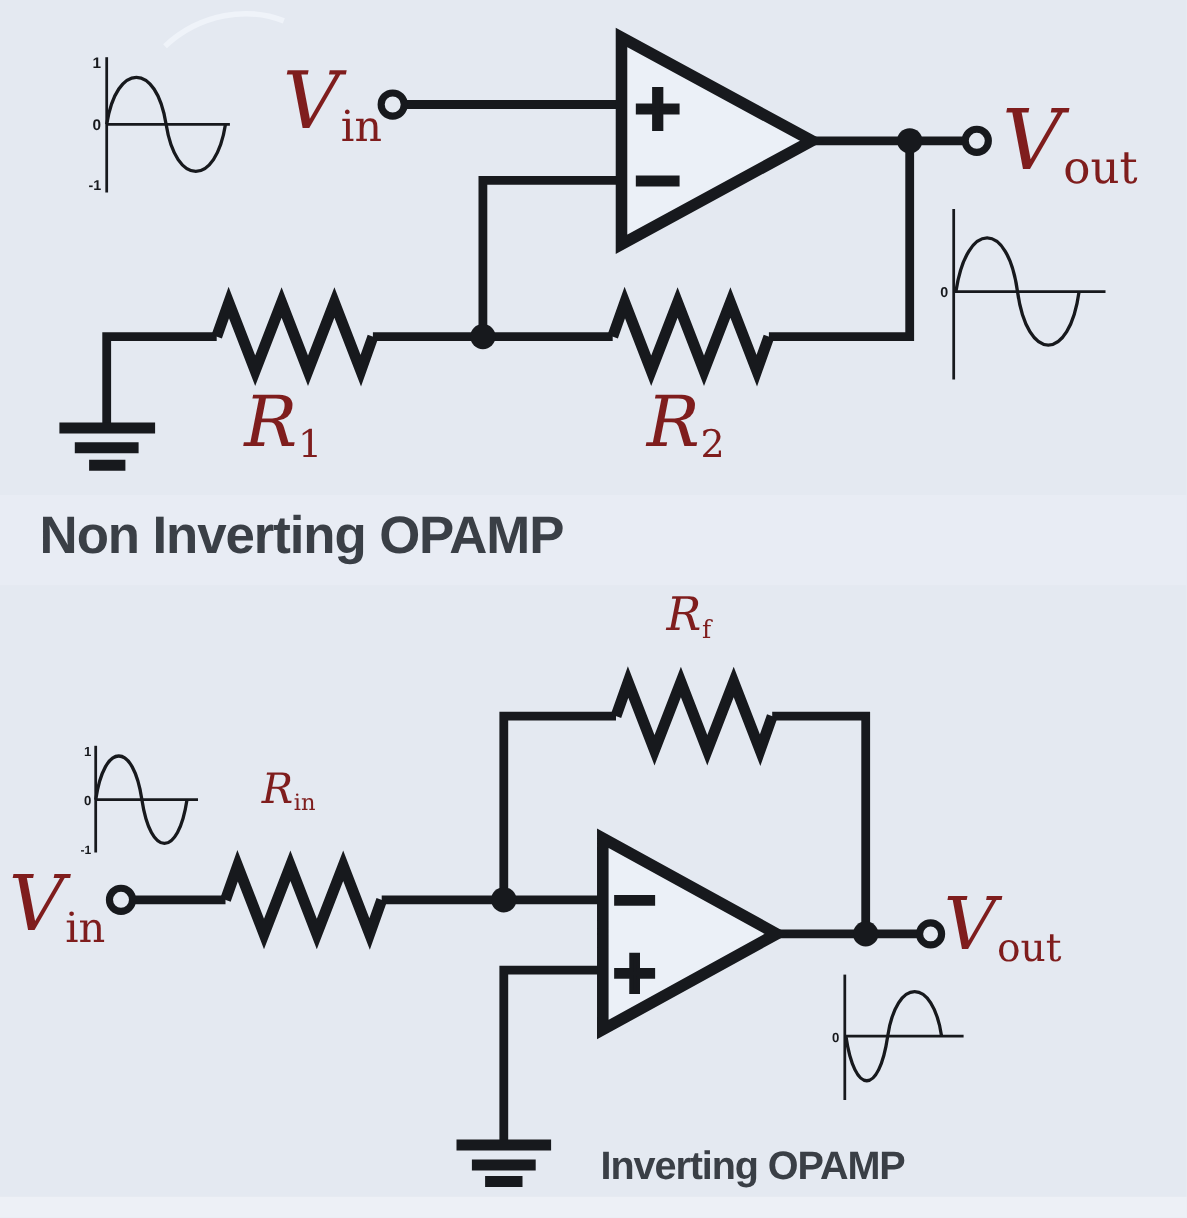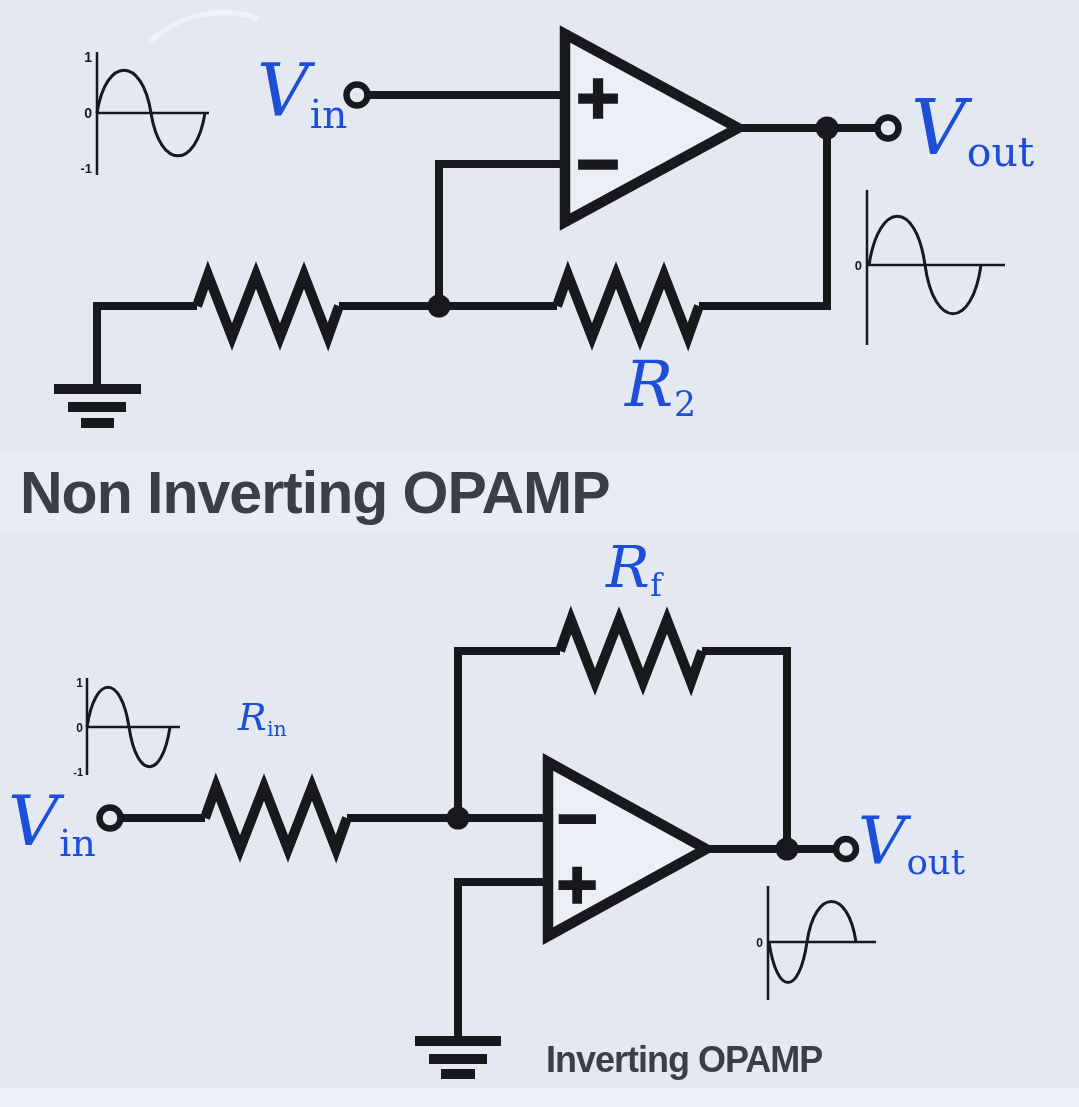--- a/index.html
+++ b/index.html
@@ -11,21 +11,21 @@
     font-family:"Liberation Sans", sans-serif;
   }
   .band{position:absolute;left:0;width:1079px;}
   #caption-band-top{top:450px;height:82px;background:#e8ecf4;}
   #bottom-strip{top:1088px;height:19px;background:#edf0f6;}
   #circuit-svg{position:absolute;left:0;top:0;}
   .mlabel{
     position:absolute;
     font-family:"DejaVu Serif", serif;
     font-style:italic;
-    color:#1d4ed8;
+    color:#7f1d1d;
     line-height:1;
     white-space:nowrap;
   }
   .mlabel sub{
     font-size:0.54em;
     font-style:normal;
     vertical-align:-0.30em;
     margin-left:0.02em;
   }
   .caption{
@@ -154,26 +154,29 @@
       </g>
     </g>
   </svg>
 
   <div class="mlabel" style="left:257px;top:55px;font-size:72px;">
     <span>V</span><sub>in</sub>
   </div>
   <div class="mlabel" style="left:911px;top:90px;font-size:76px;">
     <span>V</span><sub>out</sub>
   </div>
-  <div class="mlabel" style="left:588px;top:352px;font-size:64px;margin-left:37px;">
+  <div class="mlabel" style="left:222px;top:352px;font-size:64px;">
+    <span>R</span><sub>1</sub>
+  </div>
+  <div class="mlabel" style="left:588px;top:352px;font-size:64px;">
     <span>R</span><sub>2</sub>
   </div>
-  <div class="caption" style="left:20px;top:464px;font-size:59px;">Non Inverting OPAMP</div>
+  <div class="caption" style="left:36px;top:464px;font-size:48px;">Non Inverting OPAMP</div>
 
-  <div class="mlabel" style="left:606px;top:538px;font-size:58px;">
+  <div class="mlabel" style="left:606px;top:538px;font-size:42px;">
     <span>R</span><sub>f</sub>
   </div>
   <div class="mlabel" style="left:238px;top:698px;font-size:38px;">
     <span>R</span><sub>in</sub>
   </div>
   <div class="mlabel" style="left:8px;top:786px;font-size:70px;">
     <span>V</span><sub>in</sub>
   </div>
   <div class="mlabel" style="left:858px;top:808px;font-size:66px;">
     <span>V</span><sub>out</sub>

